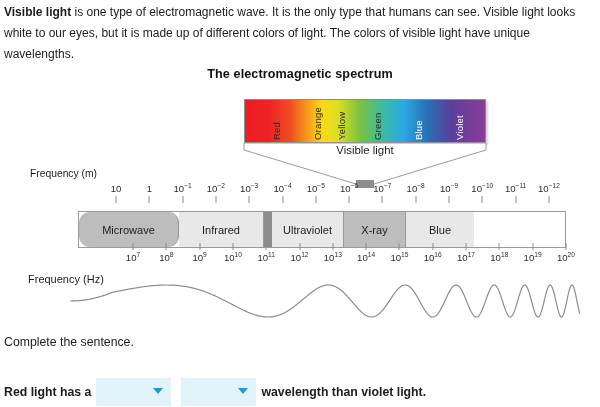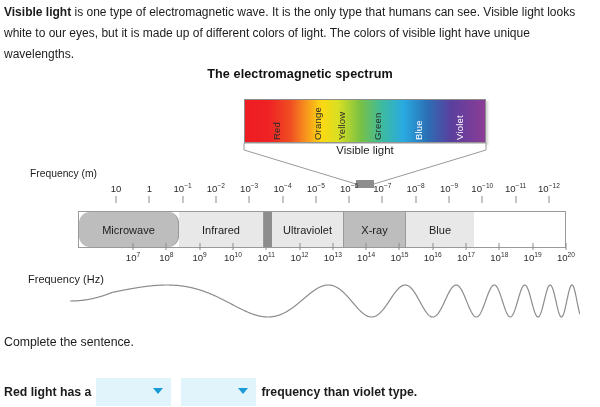--- a/index.html
+++ b/index.html
@@ -347,15 +347,15 @@
   <div id="answer-sentence">
     <span class="sentence-part">Red light has a</span>
     <span class="dropdown">
       <span class="value"></span>
       <span class="caret"></span>
     </span>
     <span class="dropdown">
       <span class="value"></span>
       <span class="caret"></span>
     </span>
-    <span class="sentence-part">frequency than violet type.</span>
+    <span class="sentence-part">wavelength than violet light.</span>
   </div>
 </div>
 
 </body></html>

